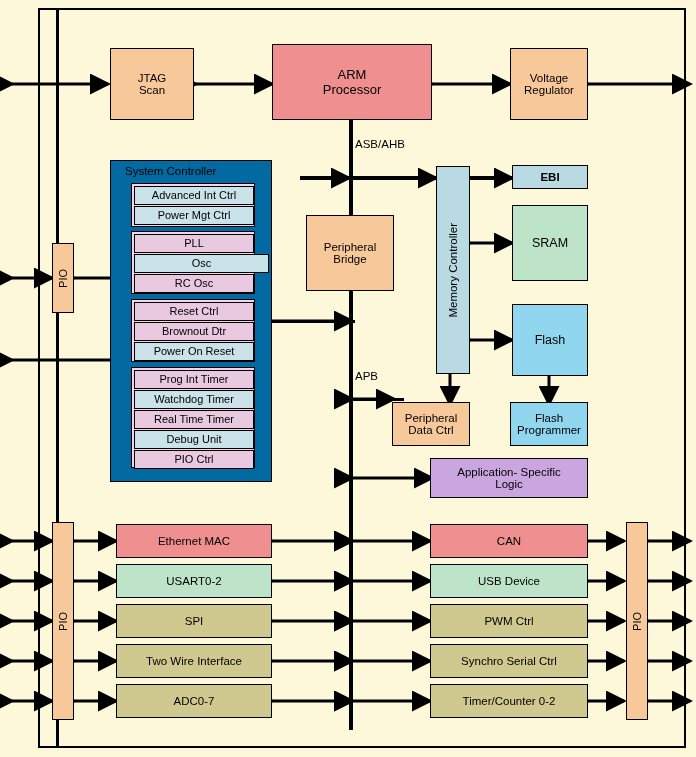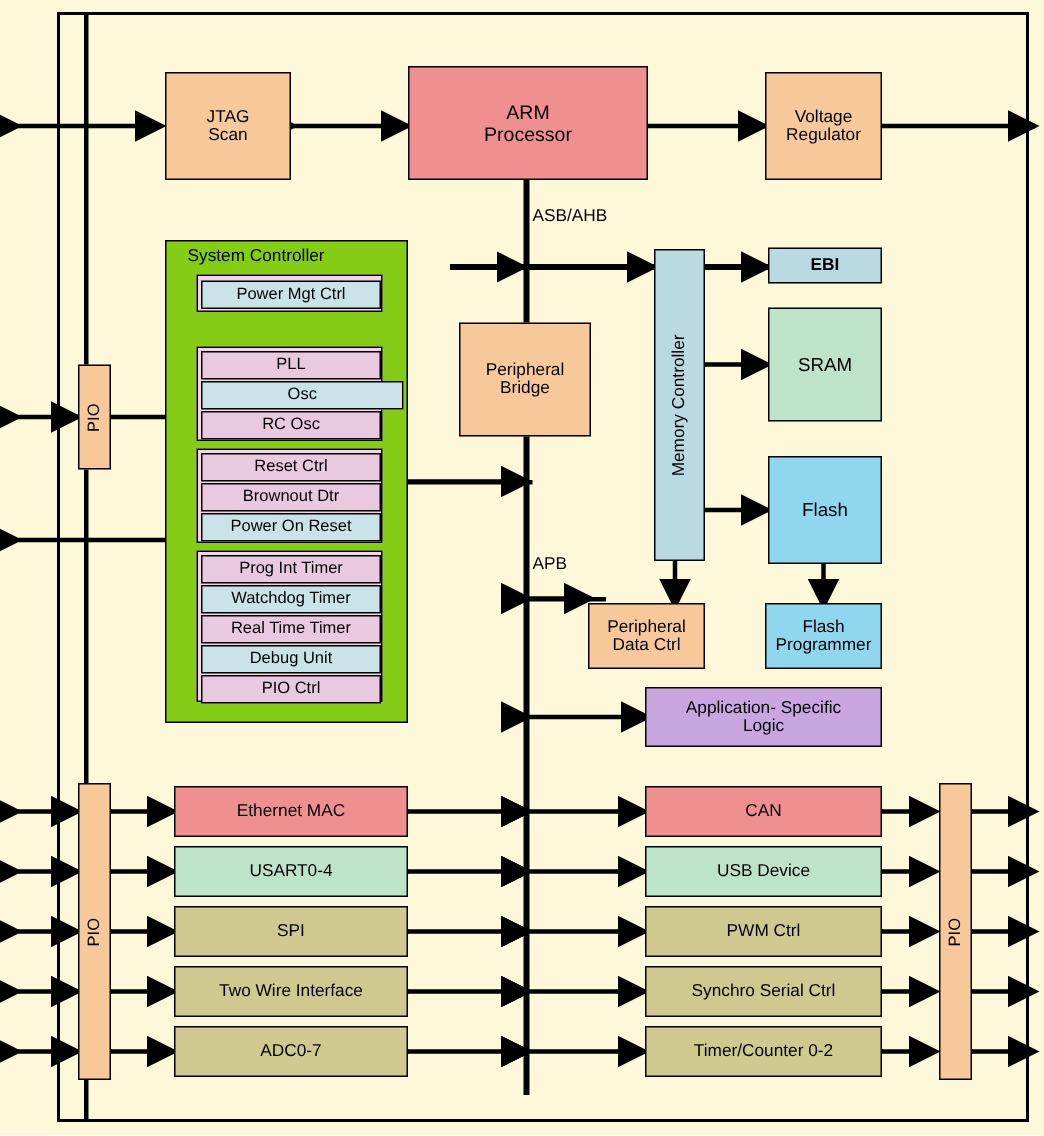--- a/index.html
+++ b/index.html
@@ -116,24 +116,27 @@
 Processor</span>
   </div>
   <div class="blk" style="left:510px;top:48px;width:78px;height:72px;background:#f7c99a;">
     <span style="white-space:pre-line;">Voltage
 Regulator</span>
   </div>
 
   <div class="lbl" style="left:355px;top:138px;font-size:11.5px;">ASB/AHB</div>
   <div class="lbl" style="left:355px;top:370px;font-size:11.5px;">APB</div>
 
-  <div style="position:absolute;left:110px;top:160px;width:162px;height:322px;border:1px solid #000;background:#84cc16;box-sizing:border-box;">
+  <div style="position:absolute;left:110px;top:160px;width:162px;height:322px;border:1px solid #000;background:#0369a1;box-sizing:border-box;">
     <div class="sc-title" style="left:14px;top:4px;position:absolute;">System Controller</div>
 
     <div style="position:absolute;left:20px;top:22px;width:124px;border:1px solid #000;background:#f7d3ea;box-sizing:border-box;padding:2px;">
+      <div class="box" style="position:relative;left:0;top:0;width:120px;height:19px;background:#c9e3e9;">
+          <span>Advanced Int Ctrl</span>
+        </div>
       <div class="box" style="position:relative;left:0;top:1px;width:120px;height:19px;background:#c9e3e9;">
           <span>Power Mgt Ctrl</span>
         </div>
     </div>
 
     <div style="position:absolute;left:20px;top:70px;width:124px;border:1px solid #000;background:#f7d3ea;box-sizing:border-box;padding:2px;">
       <div class="box" style="position:relative;width:120px;height:19px;background:#e9c9e0;">
           <span>PLL</span>
         </div>
       <div class="box" style="position:relative;top:1px;width:135px;height:19px;background:#c9e3e9;">
@@ -218,21 +221,21 @@
 
   <div class="blk" style="left:430px;top:458px;width:158px;height:40px;background:#c9a6e0;">
     <span style="white-space:pre-line;">Application- Specific
 Logic</span>
   </div>
 
   <div class="blk" style="left:116px;top:524px;width:156px;height:34px;background:#ef8f8f;">
     <span>Ethernet MAC</span>
   </div>
   <div class="blk" style="left:116px;top:564px;width:156px;height:34px;background:#bde3c9;">
-    <span>USART0-4</span>
+    <span>USART0-2</span>
   </div>
   <div class="blk" style="left:116px;top:604px;width:156px;height:34px;background:#cfc98f;">
     <span>SPI</span>
   </div>
   <div class="blk" style="left:116px;top:644px;width:156px;height:34px;background:#cfc98f;">
     <span>Two Wire Interface</span>
   </div>
   <div class="blk" style="left:116px;top:684px;width:156px;height:34px;background:#cfc98f;">
     <span>ADC0-7</span>
   </div>

